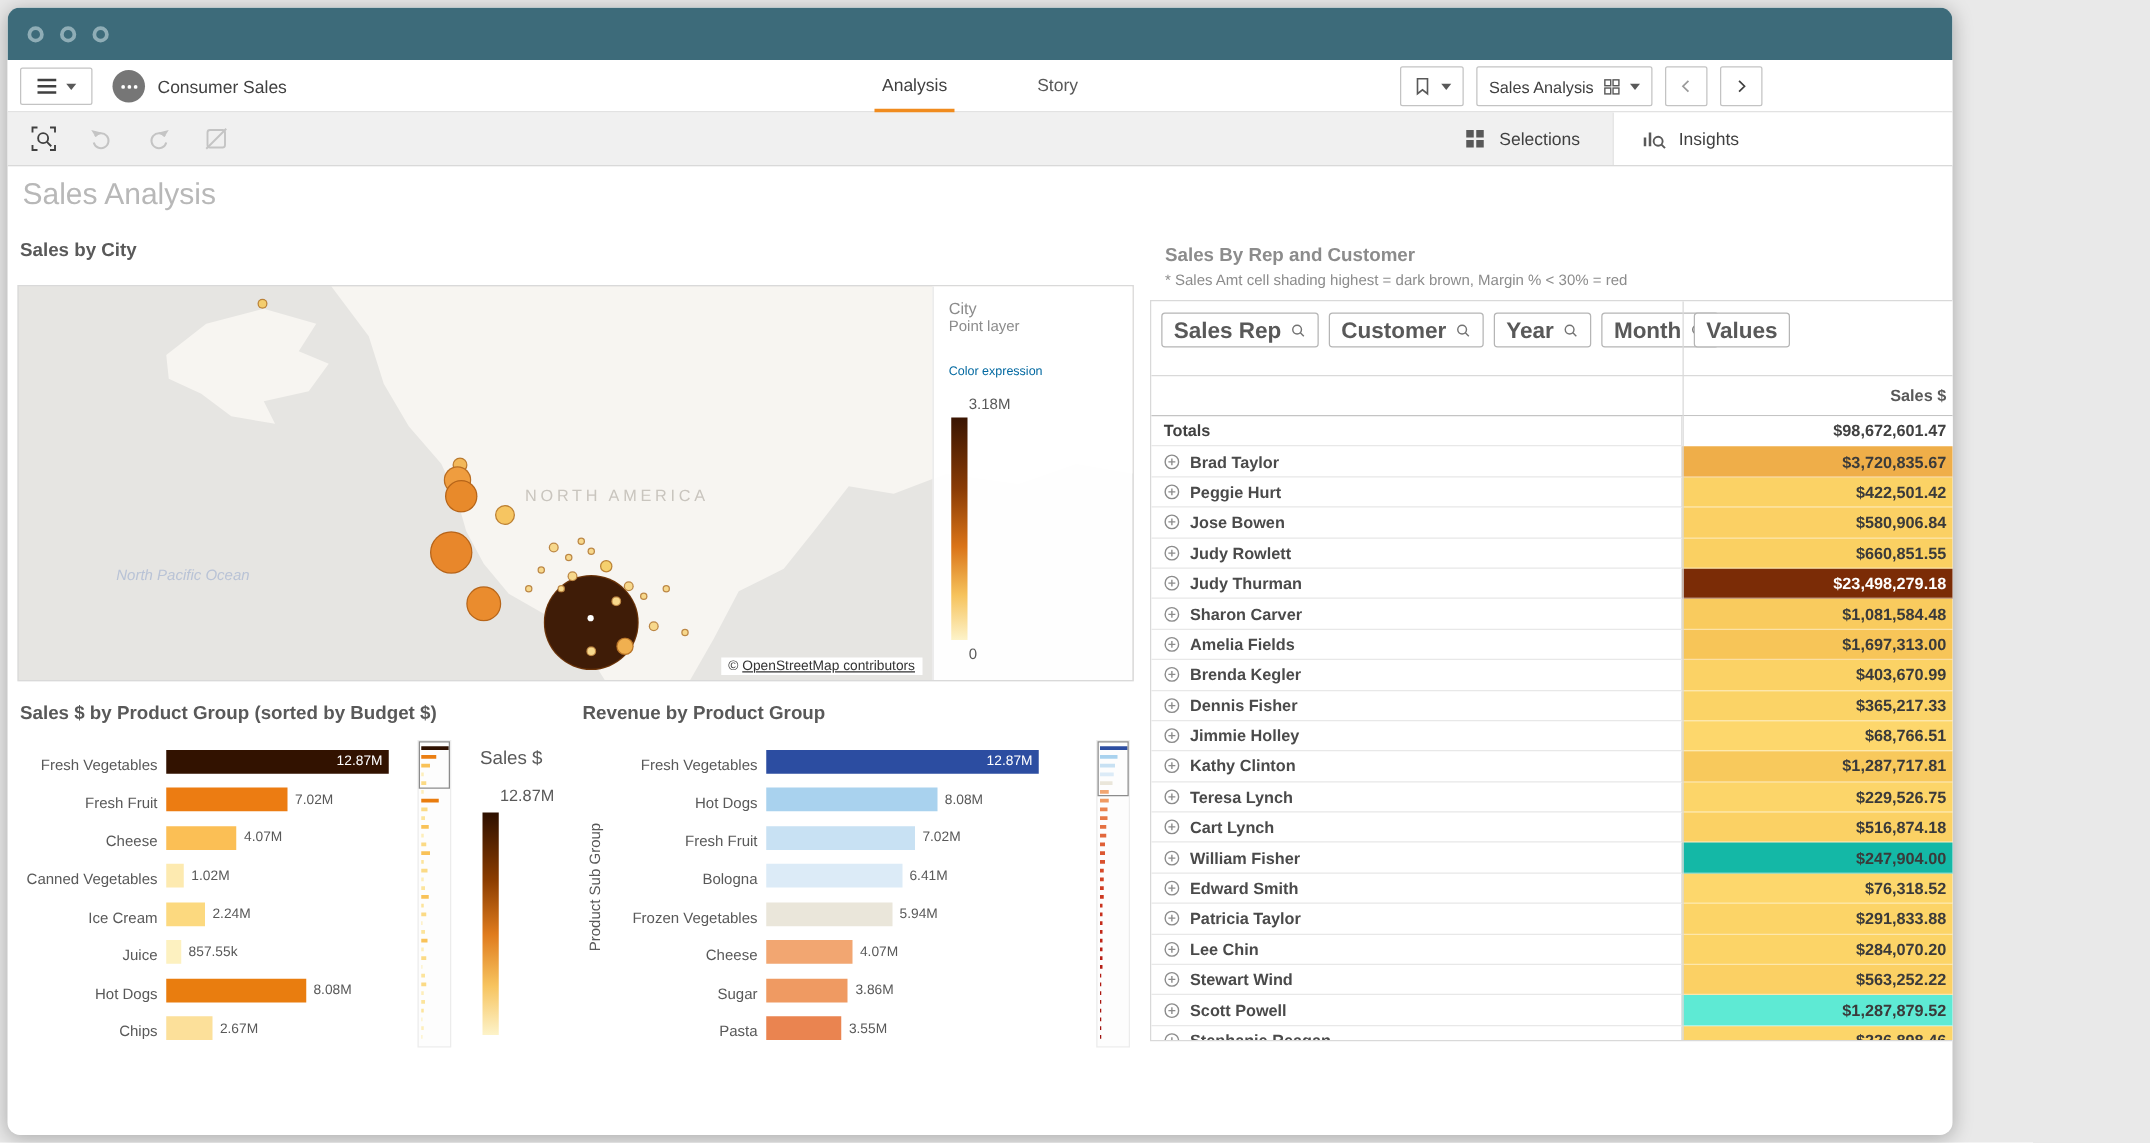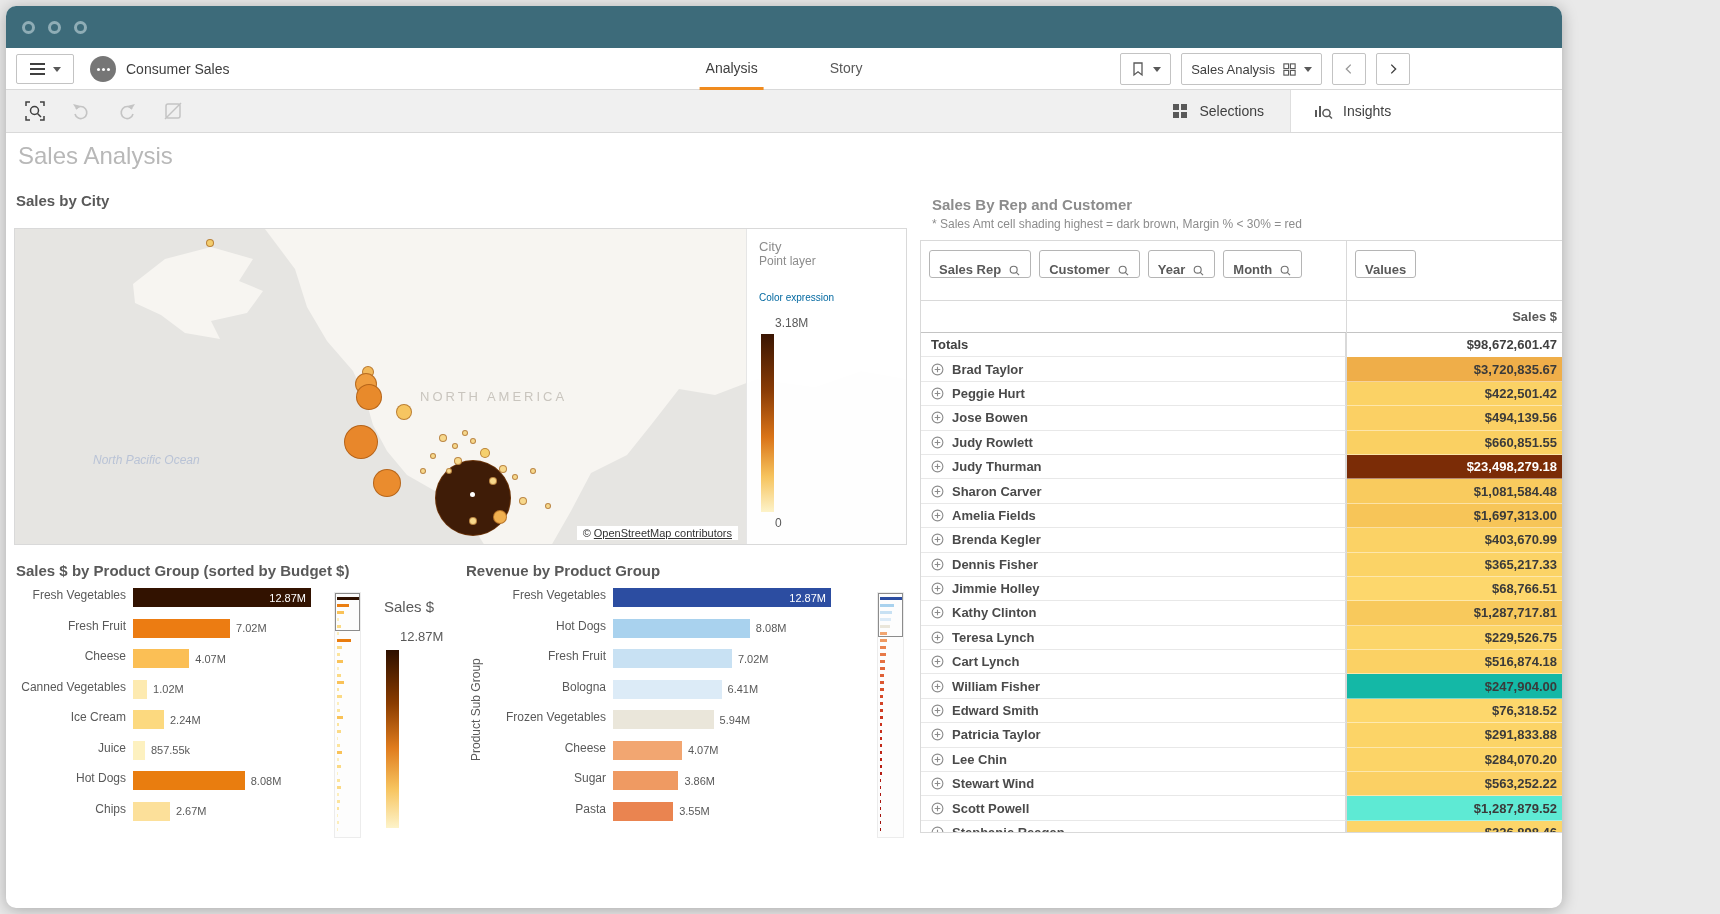--- a/index.html
+++ b/index.html
@@ -54,21 +54,21 @@
   .map-legend { position:absolute; right:0; top:0; bottom:0; width:160px; background:rgba(255,255,255,.96); border-left:1px solid #e6e6e6; padding:10px 12px; }
   .leg-t1 { font-size:13px; color:#8c8c8c; }
   .leg-t2 { font-size:12px; color:#8c8c8c; margin-bottom:24px; }
   .leg-t3 { font-size:10px; color:#0369a1; margin-bottom:13px; }
   .leg-max, .leg-min { font-size:12px; color:#595959; margin-left:16px; }
   .leg-grad { width:13px; height:178px; margin:4px 0 4px 2px; background:linear-gradient(#3a1502, #8a3c06 32%, #da7418 58%, #f6c35d 80%, #fdf3c9); }
   .attribution { position:absolute; right:168px; bottom:4px; background:#fff; padding:1px 6px; font-size:11px; color:#333; }
   .attribution a { color:#333; text-decoration:underline; }
   
   .chart { position:absolute; }
-  .bar-row { display:flex; align-items:flex-start; height:30.5px; }
+  .bar-row { display:flex; align-items:flex-end; height:30.5px; }
   .bar-cat { text-align:right; padding-right:7px; font-size:12px; color:#595959; white-space:nowrap; overflow:hidden; }
   .c1 .bar-cat { width:119px; }
   .c2 .bar-cat { width:125px; }
   .bar-track { position:relative; display:flex; align-items:center; height:19px; }
   .c1 .bar-track { width:178px; }
   .c2 .bar-track { width:218px; }
   .bar { height:100%; position:relative; }
   .bar-val.out { margin-left:6px; font-size:11px; color:#595959; white-space:nowrap; }
   .bar-val.inside { position:absolute; right:5px; top:50%; transform:translateY(-50%); color:#fff; font-size:11px; white-space:nowrap; }
   .ylabel2 { position:absolute; left:462px; top:582px; height:244px; width:16px; display:flex; align-items:center; justify-content:center; writing-mode:vertical-rl; transform:rotate(180deg); font-size:12px; color:#595959; }
@@ -79,21 +79,21 @@
   
   .c1-legend { position:absolute; left:378px; top:592px; width:96px; }
   .c1-legend .lg-title { font-size:15px; color:#595959; }
   .c1-legend .lg-max { font-size:13px; color:#595959; margin:14px 0 6px 16px; }
   .c1-legend .lg-grad { width:13px; height:178px; margin-left:2px; background:linear-gradient(#2e1000, #8a3c00 30%, #e07c1e 55%, #f7c45f 78%, #fdf3c9); }
   
   .pivot { position:absolute; left:914px; top:234px; width:646px; height:593px; border:1px solid #d9d9d9; background:#fff; overflow:hidden; }
   .pivot-vdiv { position:absolute; left:425px; top:0; bottom:0; width:1px; background:#d9d9d9; z-index:3; }
   .pivot-header { position:relative; height:60px; border-bottom:1px solid #d9d9d9; }
   .chips { position:absolute; left:8px; top:9px; display:flex; gap:8px; }
-  .chip { height:28px; border:1px solid #b5b5b5; border-radius:3px; background:#fff; display:inline-flex; align-items:flex-end; gap:7px; padding:0 9px; font-size:13px; font-weight:bold; color:#595959; cursor:pointer; }
+  .chip { height:28px; border:1px solid #b5b5b5; border-radius:3px; background:#fff; display:inline-flex; align-items:center; gap:7px; padding:0 9px; font-size:18px; font-weight:bold; color:#595959; cursor:pointer; }
   .chip.values { position:absolute; left:434px; top:9px; }
   .pivot-colhead { position:relative; height:32px; border-bottom:1px solid #c4c4c4; }
   .colhead-val { position:absolute; left:425px; right:0; top:0; height:32px; line-height:32px; text-align:right; padding-right:8px; font-size:13px; font-weight:bold; color:#595959; }
   .pivot-body { position:relative; }
   .p-row { display:flex; height:24.4px; }
   .p-name { width:425px; display:flex; align-items:center; gap:8px; padding-left:10px; border-bottom:1px solid #e8e8e8; border-right:1px solid #d9d9d9; }
   .p-expand { display:flex; align-items:center; }
   .p-name-text { font-size:13px; font-weight:600; color:#4a4a4a; }
   .p-name-text.totals { font-weight:bold; color:#404040; padding-left:0; }
   .p-val { flex:1; display:flex; align-items:center; justify-content:flex-end; padding-right:8px; font-size:13px; font-weight:bold; color:#3a3a3a; border-bottom:1px solid rgba(255,255,255,.45); }
@@ -536,21 +536,21 @@
         <div class="p-row">
           <div class="p-name">
             <span class="p-expand">
               <svg width="13" height="13" viewBox="0 0 14 14">
                 <circle cx="7" cy="7" r="5.8" fill="none" stroke="#8c8c8c" stroke-width="1.2"></circle>
                 <path d="M7 4v6M4 7h6" stroke="#8c8c8c" stroke-width="1.2"></path>
               </svg>
             </span>
             <span class="p-name-text">Jose Bowen</span>
           </div>
-          <div class="p-val" style="background: rgb(251, 208, 100);">$494,139.56</div>
+          <div class="p-val" style="background: rgb(251, 208, 100);">$580,906.84</div>
         </div>
         <div class="p-row">
           <div class="p-name">
             <span class="p-expand">
               <svg width="13" height="13" viewBox="0 0 14 14">
                 <circle cx="7" cy="7" r="5.8" fill="none" stroke="#8c8c8c" stroke-width="1.2"></circle>
                 <path d="M7 4v6M4 7h6" stroke="#8c8c8c" stroke-width="1.2"></path>
               </svg>
             </span>
             <span class="p-name-text">Judy Rowlett</span>

